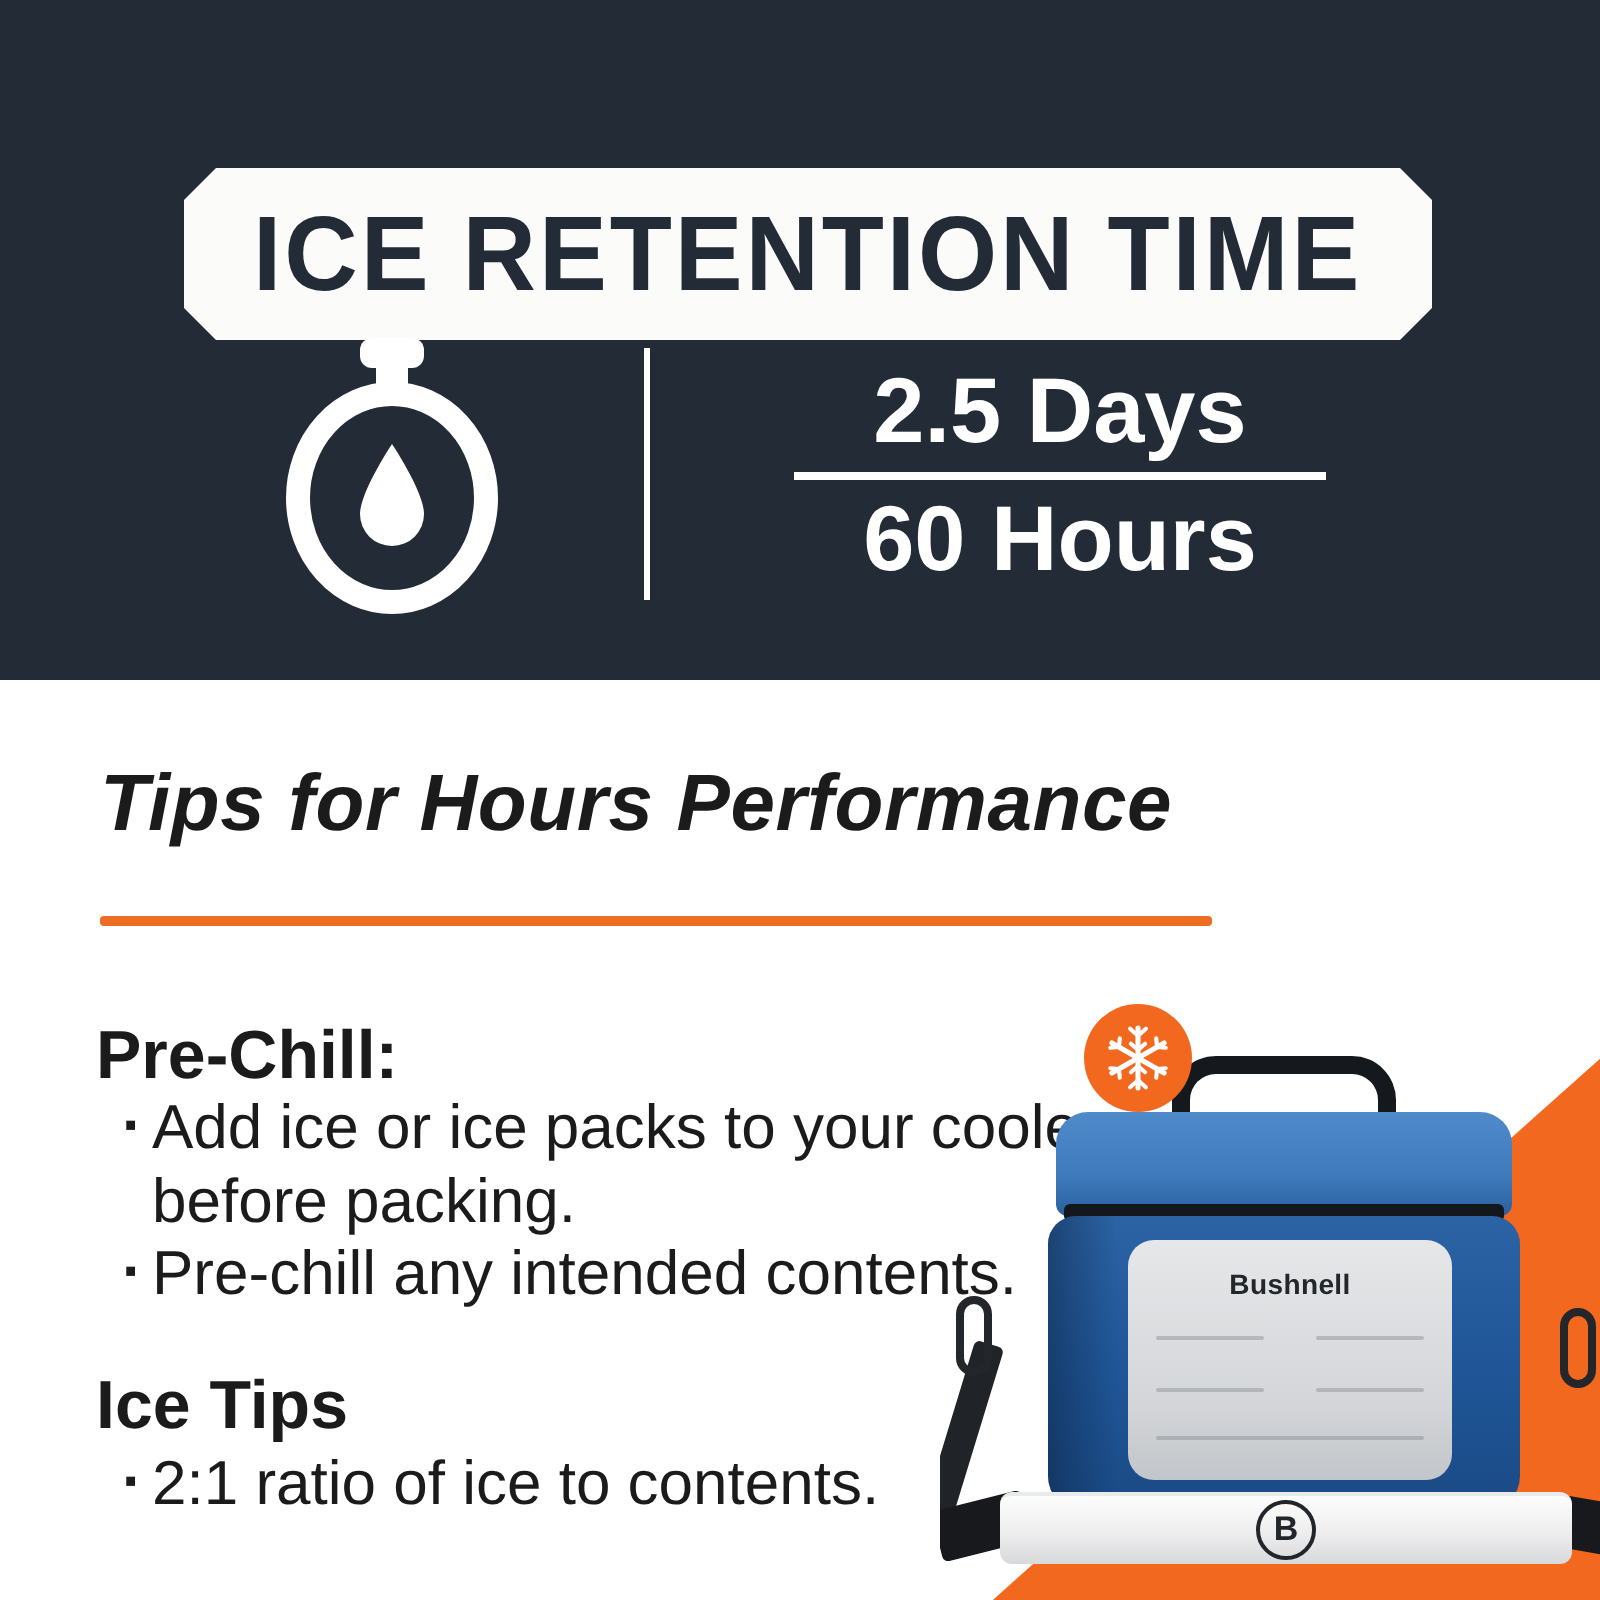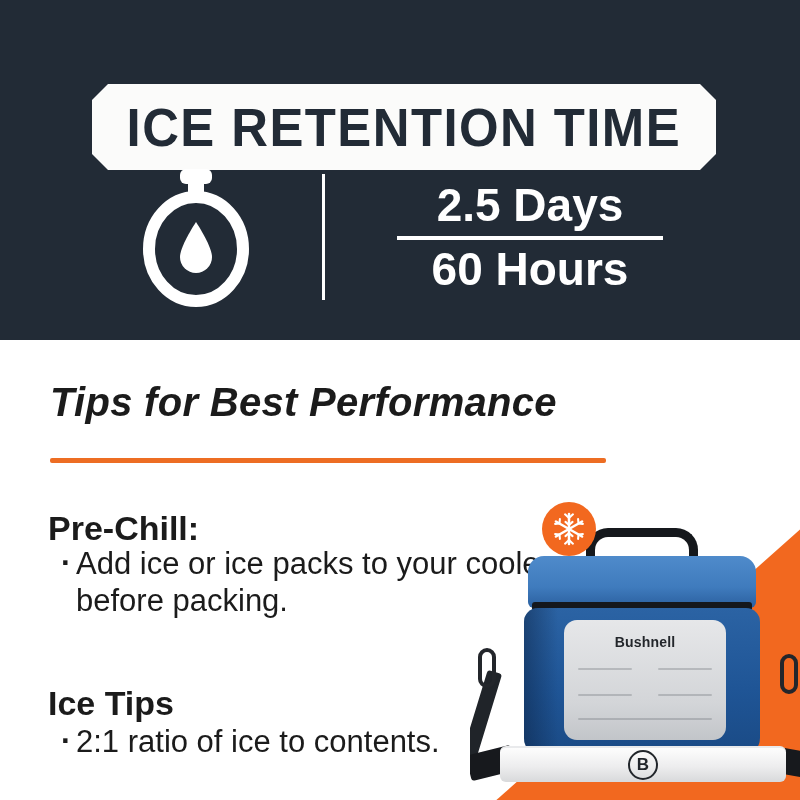--- a/index.html
+++ b/index.html
@@ -351,27 +351,28 @@
 
     <div id="fraction">
       <div class="frac-line">2.5 Days</div>
       <div id="frac-rule"></div>
       <div class="frac-line">60 Hours</div>
     </div>
 
   </div>
 </div>
 
-<div id="tips-heading">Tips for Best Performance</div>
+<div id="tips-heading">Tips for Hours Performance</div>
 <div id="orange-rule"></div>
 
 <div id="prechill-heading" class="sec-heading">Pre-Chill:</div>
 <ul id="prechill-list" class="bullet-list">
   <li>Add ice or ice packs to your cooler
 before packing.</li>
+  <li>Pre-chill any intended contents.</li>
 </ul>
 
 <div id="iceratio-heading" class="sec-heading">Ice Tips</div>
 <ul id="iceratio-list" class="bullet-list">
   <li>2:1 ratio of ice to contents.</li>
 </ul>
 
 <div id="product-area">
 
   <div id="orange-wedge"></div>

